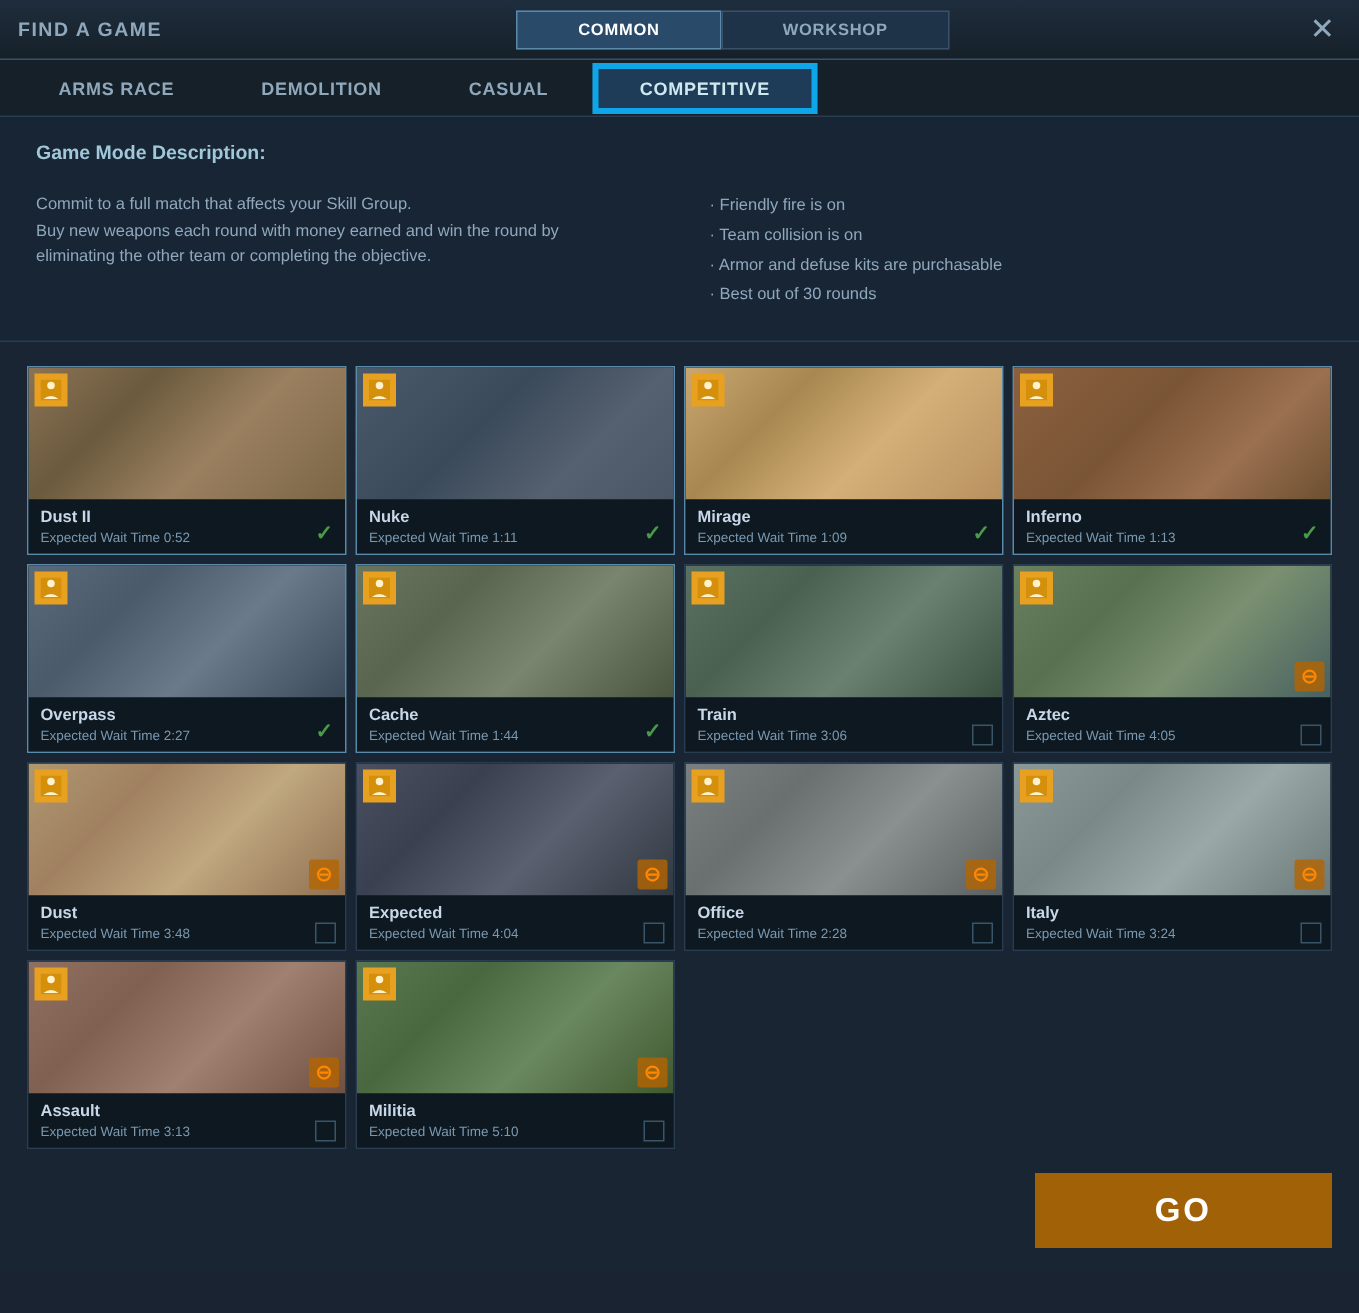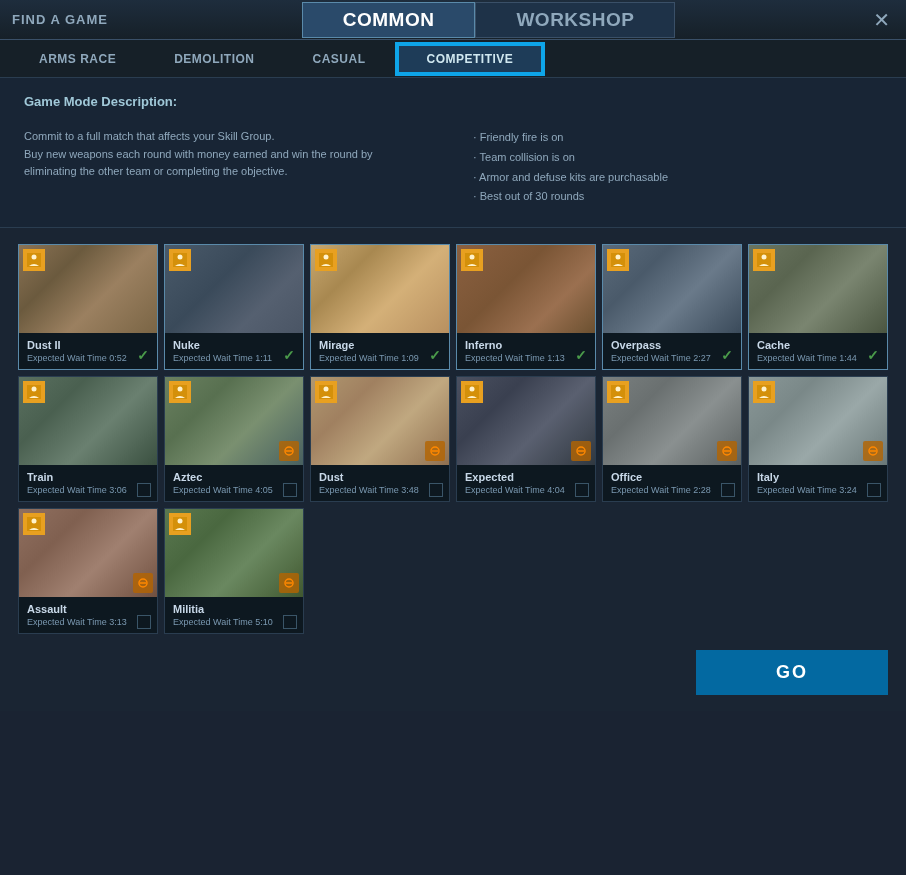--- a/index.html
+++ b/index.html
@@ -32,21 +32,21 @@
     .header-tabs {
       display: flex;
       flex: 1;
       justify-content: center;
       gap: 0;
     }
     .header-tab {
       background: #1e3248;
       border: 1px solid #3a5068;
       color: #8fa8bc;
-      font-size: 19px;
+      font-size: 11px;
       font-weight: bold;
       text-transform: uppercase;
       letter-spacing: 0.5px;
       padding: 6px 40px;
       cursor: pointer;
       position: relative;
     }
     .header-tab.active {
       background: #2a4a6a;
       color: #ffffff;
@@ -114,21 +114,21 @@
       line-height: 1.8;
     }
 
     
     .map-grid-container {
       padding: 16px 18px 0;
       background: #1a2533;
     }
     .map-grid {
       display: grid;
-      grid-template-columns: repeat(6, 1fr);
+      grid-template-columns: repeat(4, 1fr);
       gap: 6px;
     }
     .map-card {
       position: relative;
       background: #0d1820;
       cursor: pointer;
       border: 1px solid #2a3d50;
       overflow: hidden;
     }
     .map-card.selected {
@@ -224,23 +224,23 @@
     }
 
     
     .go-footer {
       display: flex;
       justify-content: flex-end;
       padding: 16px 18px;
       background: #1a2533;
     }
     .go-button {
-      background: #0369a1;
+      background: #a16207;
       color: #ffffff;
-      font-size: 18px;
+      font-size: 22px;
       font-weight: bold;
       letter-spacing: 2px;
       border: none;
       padding: 12px 80px;
       cursor: pointer;
       text-transform: uppercase;
     }
   </style>
 </head>
 <body>

